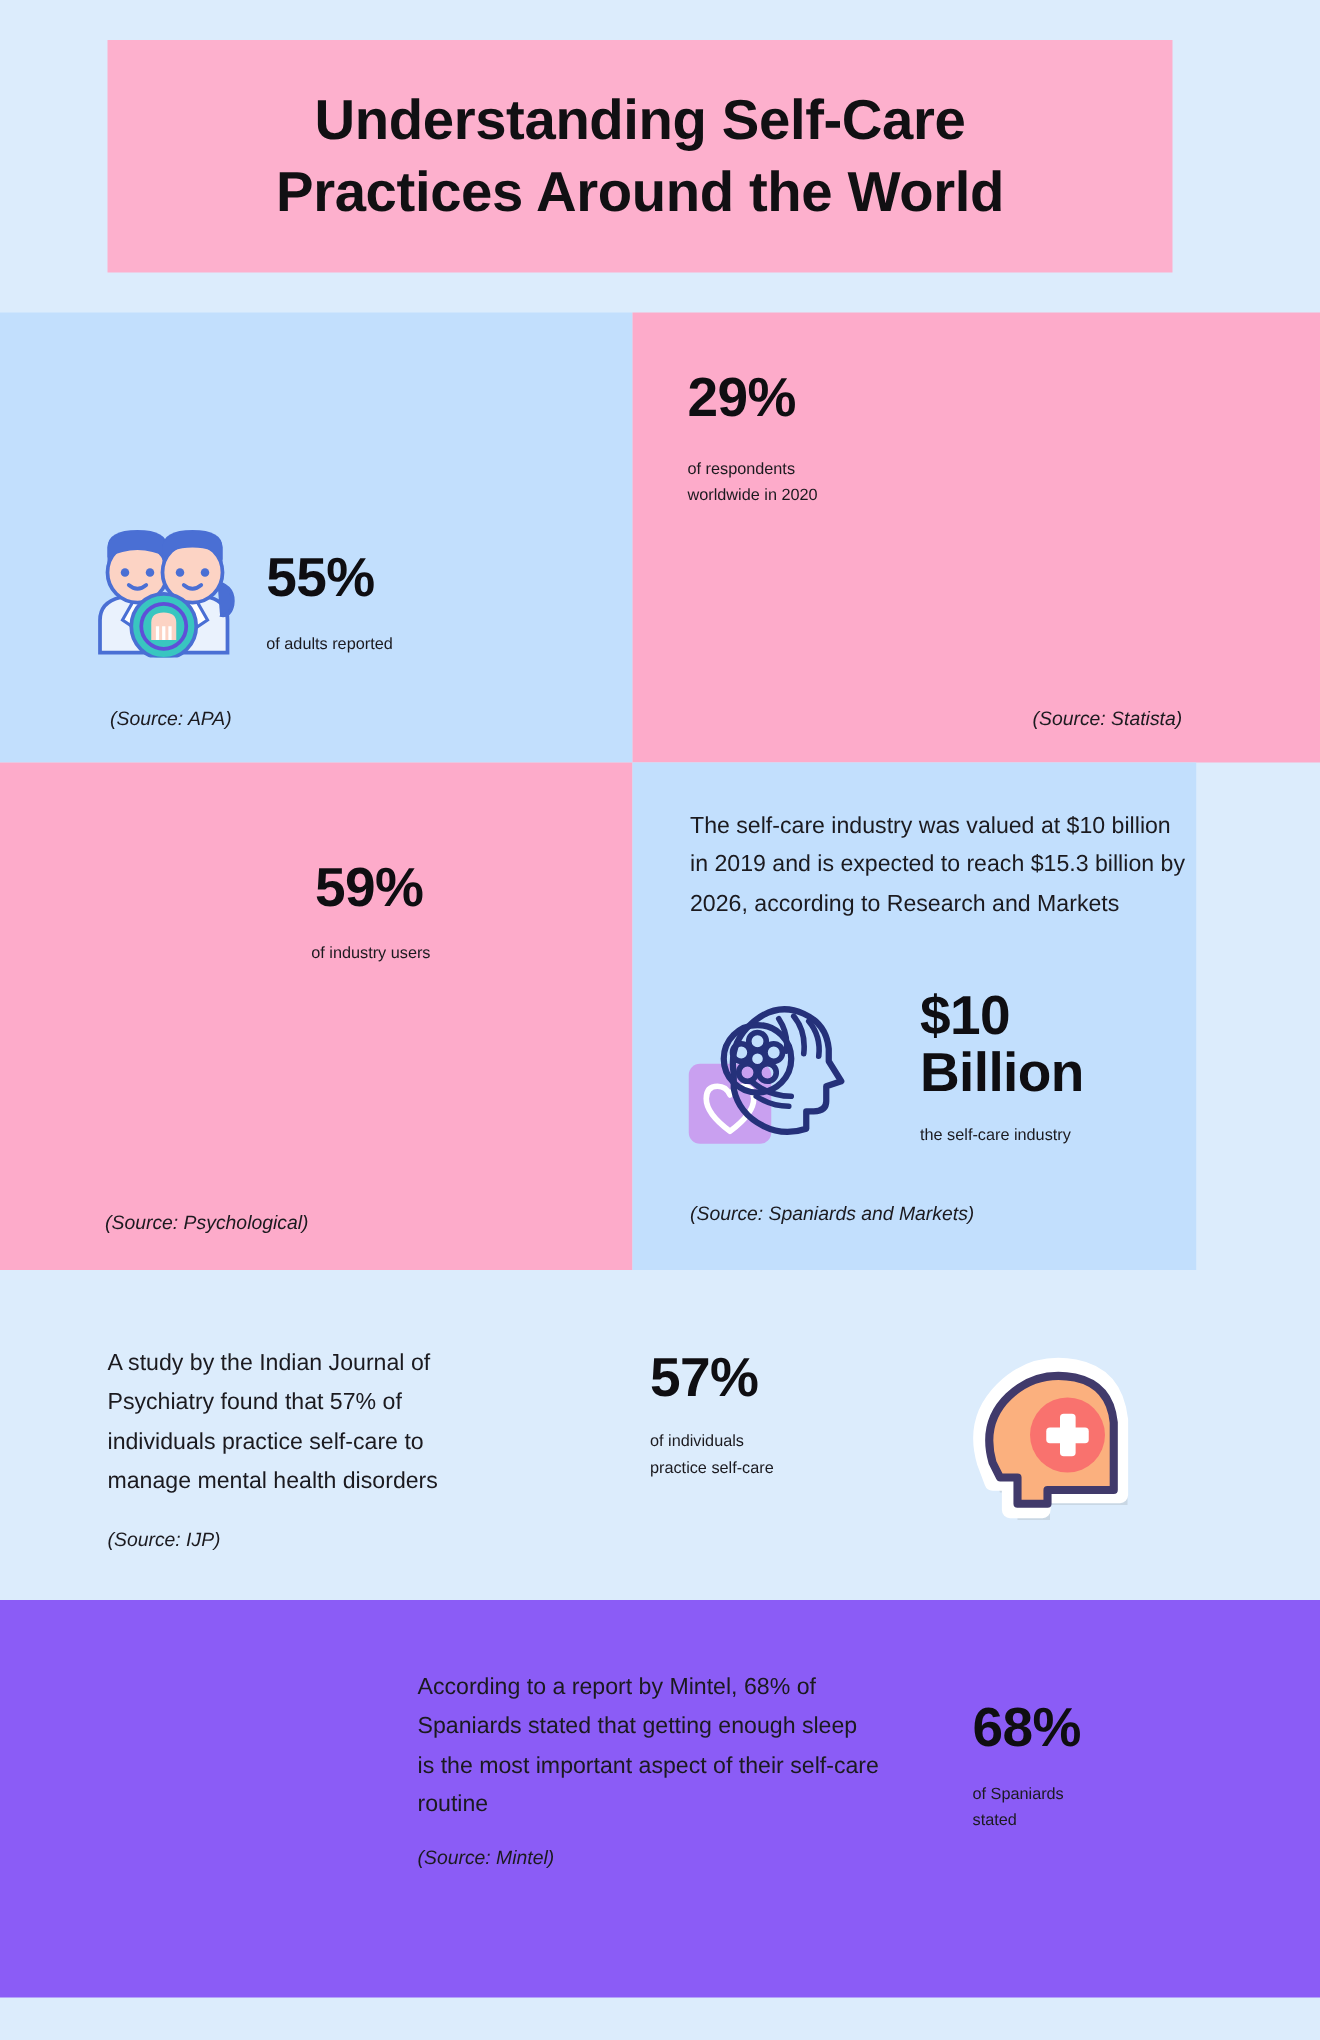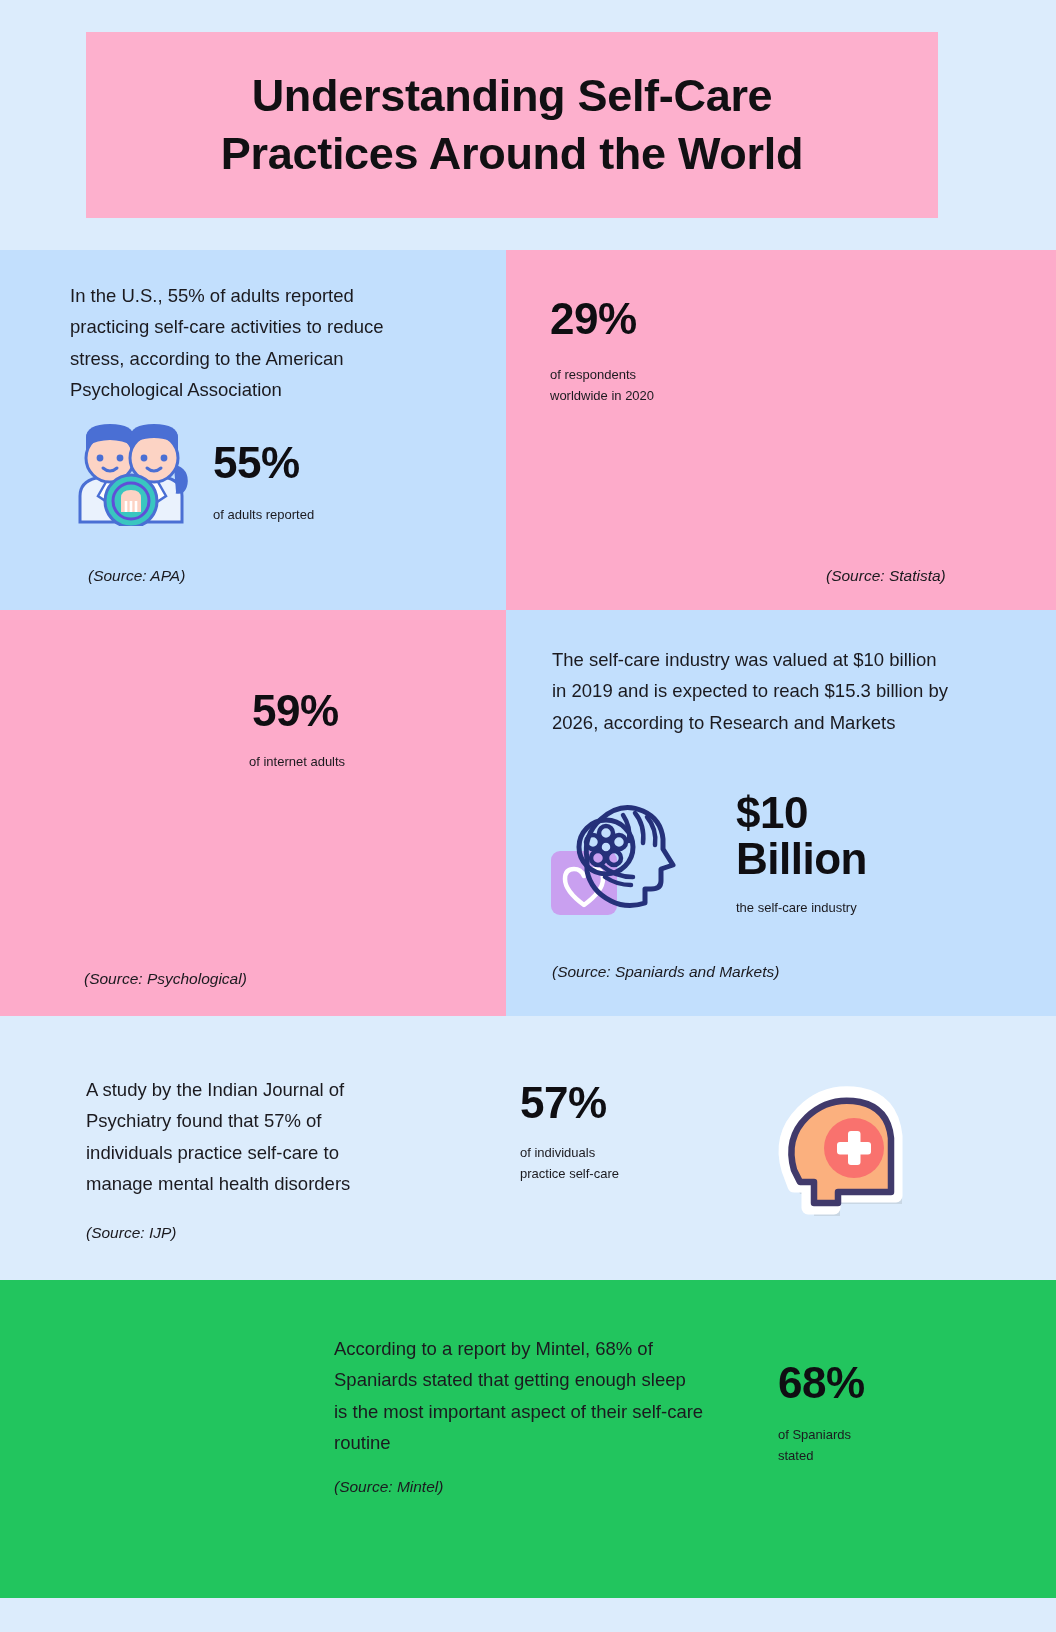--- a/index.html
+++ b/index.html
@@ -35,23 +35,23 @@
     color: #111013;
     letter-spacing: -0.3px;
     font-stretch: condensed;
   }
 
   
   .panel { position: absolute; }
   .p1 { left: 0;    top: 250px;  width: 506px; height: 360px; background: #c2dffd; }
   .p2 { left: 506px; top: 250px; width: 550px; height: 360px; background: #fdabca; }
   .p3 { left: 0;    top: 610px;  width: 506px; height: 406px; background: #fdabca; }
-  .p4 { left: 506px; top: 610px; width: 550px; height: 406px; background: #c2dffd; }
+  .p4 { left: 506px; top: 610px; width: 451px; height: 406px; background: #c2dffd; }
   .p5 { left: 0;    top: 1016px; width: 1056px; height: 264px; background: #dcecfc; }
-  .p6 { left: 0;    top: 1280px; width: 1056px; height: 318px; background: #22c55e; }
+  .p6 { left: 0;    top: 1280px; width: 1056px; height: 318px; background: #8b5cf6; }
 
   .body-text {
     font-size: 18.5px;
     line-height: 1.70;
     color: #1b1a1f;
     font-weight: 400;
   }
   .big-stat {
     font-size: 44px;
     font-weight: 900;
@@ -117,21 +117,20 @@
 <div class="page">
 
   <div class="title-box">
     <div class="title-text">
       <span>Understanding Self-Care</span><br>
       <span>Practices Around the World</span>
     </div>
   </div>
 
   <div class="panel p1">
-    <div class="body-text p1-text">In the U.S., 55% of adults reported practicing self-care activities to reduce stress, according to the American Psychological Association</div>
 
     <div class="p1-icon">
       <svg viewBox="0 0 132 108" width="132" height="108" xmlns="http://www.w3.org/2000/svg">
 
         <path d="M16 104 L16 78 Q16 64 32 60 L46 57 L60 60 Q74 64 74 78 L74 104 Z" fill="#eaf2fd" stroke="#4a6fd4" stroke-width="3"></path>
         <path d="M46 57 L34 78 L46 86 L58 78 Z" fill="#ffffff" stroke="#4a6fd4" stroke-width="2.5"></path>
         <path d="M22 20 Q22 6 46 6 Q70 6 70 20 L70 36 L22 36 Z" fill="#4a6fd4"></path>
         <ellipse cx="46" cy="40" rx="24" ry="24" fill="#fcd3c4" stroke="#4a6fd4" stroke-width="3"></ellipse>
         <path d="M22 20 Q22 8 46 8 Q70 8 70 20 L70 28 Q58 22 46 22 Q34 22 22 28 Z" fill="#4a6fd4"></path>
         <circle cx="36" cy="40" r="3.4" fill="#4a6fd4"></circle>
@@ -166,21 +165,21 @@
     <div class="big-stat p2-stat">29%</div>
     <div class="stat-sub p2-sub">
       <span>of respondents</span><br>
       <span>worldwide in 2020</span>
     </div>
     <div class="source p2-src">(Source: Statista)</div>
   </div>
 
   <div class="panel p3">
     <div class="big-stat p3-stat">59%</div>
-    <div class="stat-sub p3-sub">of internet adults</div>
+    <div class="stat-sub p3-sub">of industry users</div>
     <div class="source p3-src">(Source: Psychological)</div>
   </div>
 
   <div class="panel p4">
     <div class="body-text p4-text">The self-care industry was valued at $10 billion in 2019 and is expected to reach $15.3 billion by 2026, according to Research and Markets</div>
 
     <div class="p4-icon">
       <svg viewBox="0 0 136 136" width="136" height="136" xmlns="http://www.w3.org/2000/svg">
 
         <rect x="2" y="66" width="66" height="64" rx="9" fill="#c9a0f0"></rect>

